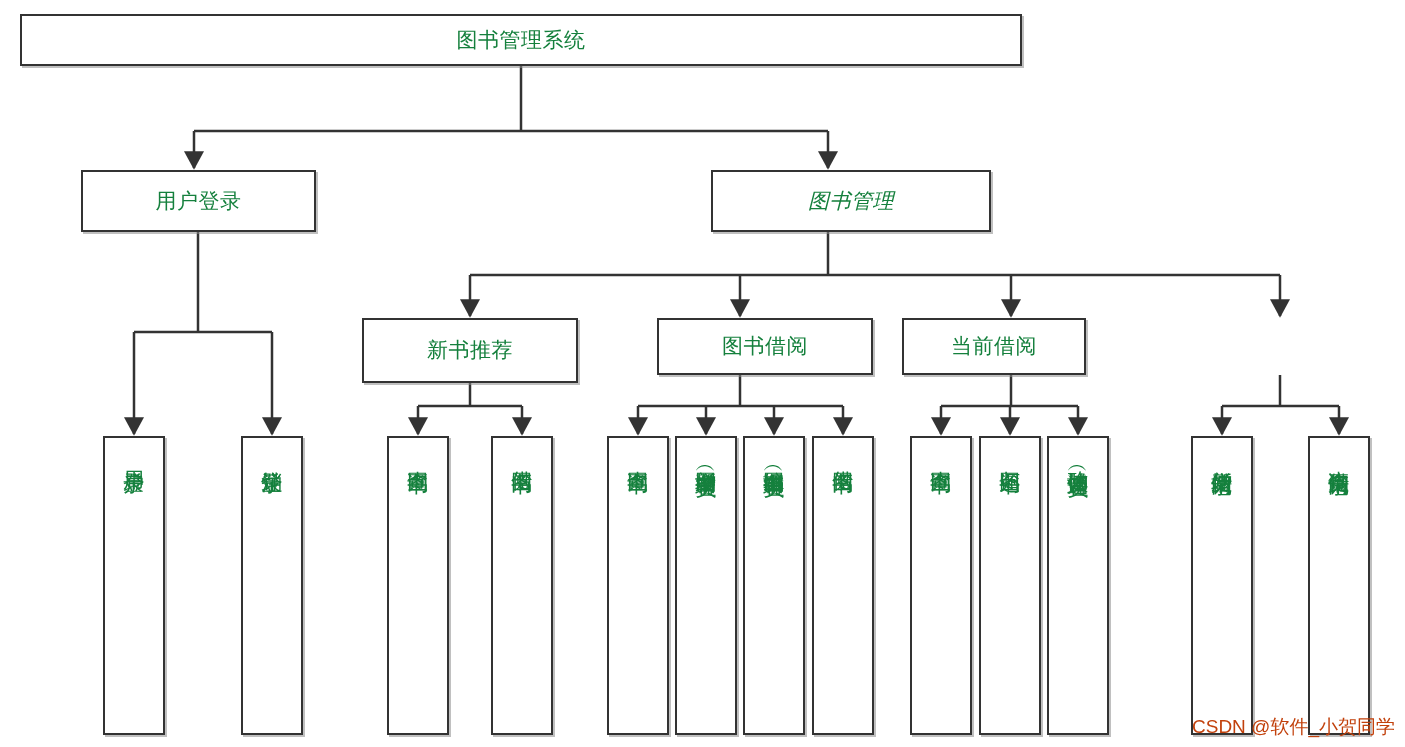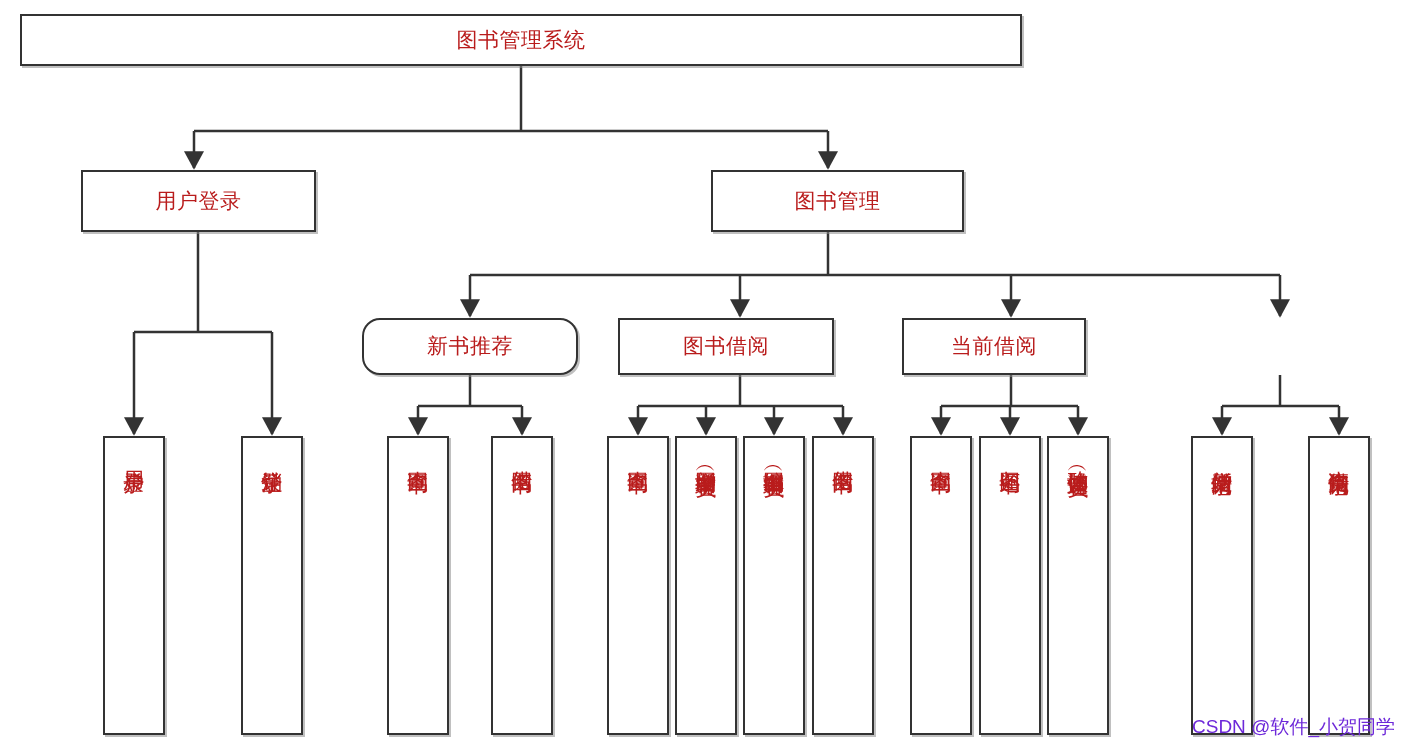--- a/index.html
+++ b/index.html
@@ -34,21 +34,21 @@
     border: 2.5px solid #333333;
     box-shadow: 2px 2px 0 rgba(140,140,140,0.55);
     display: flex;
     align-items: center;
     justify-content: center;
     z-index: 2;
   }
   .node .label {
     font-size: 21px;
     line-height: 1.25;
-    color: #b91c1c;
+    color: #15803d;
     letter-spacing: 0.5px;
     text-align: center;
     white-space: nowrap;
   }
   .node.leaf {
     align-items: flex-start;
     justify-content: center;
     padding-top: 16px;
   }
   .node.leaf .label {
@@ -56,21 +56,21 @@
     line-height: 1.12;
     writing-mode: vertical-rl;
     text-orientation: upright;
     white-space: normal;
     letter-spacing: 1px;
     max-height: 280px;
   }
   .watermark {
     position: absolute;
     font-size: 19px;
-    color: #6d28d9;
+    color: #c2410c;
     white-space: nowrap;
     z-index: 5;
   }
 </style>
 </head>
 <body>
 
 <div id="diagram-root">
 
   <svg class="edges-layer" viewBox="0 0 1405 747" width="1405" height="747">
@@ -123,28 +123,28 @@
     </g>
   </svg>
 
   <div class="node" style="left:20px; top:14px; width:1002px; height:52px;">
     <span class="label">图书管理系统</span>
   </div>
 
   <div class="node" style="left:81px; top:170px; width:235px; height:62px;">
     <span class="label">用户登录</span>
   </div>
-  <div class="node" style="left:711px; top:170px; width:253px; height:62px;">
+  <div class="node" style="left:711px; top:170px; width:280px; height:62px;font-style:italic;">
     <span class="label">图书管理</span>
   </div>
 
-  <div class="node" style="left:362px; top:318px; width:216px; height:57px;border-radius:18px;">
+  <div class="node" style="left:362px; top:318px; width:216px; height:65px;">
     <span class="label">新书推荐</span>
   </div>
-  <div class="node" style="left:618px; top:318px; width:216px; height:57px;">
+  <div class="node" style="left:657px; top:318px; width:216px; height:57px;">
     <span class="label">图书借阅</span>
   </div>
   <div class="node" style="left:902px; top:318px; width:184px; height:57px;">
     <span class="label">当前借阅</span>
   </div>
 
   <div class="node leaf" style="left:103px; top:436px; width:62px; height:299px;">
     <span class="label">用户登录</span>
   </div>
   <div class="node leaf" style="left:241px; top:436px; width:62px; height:299px;">

